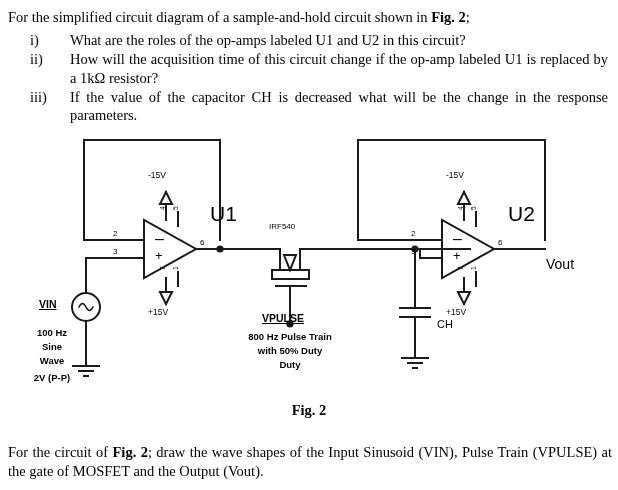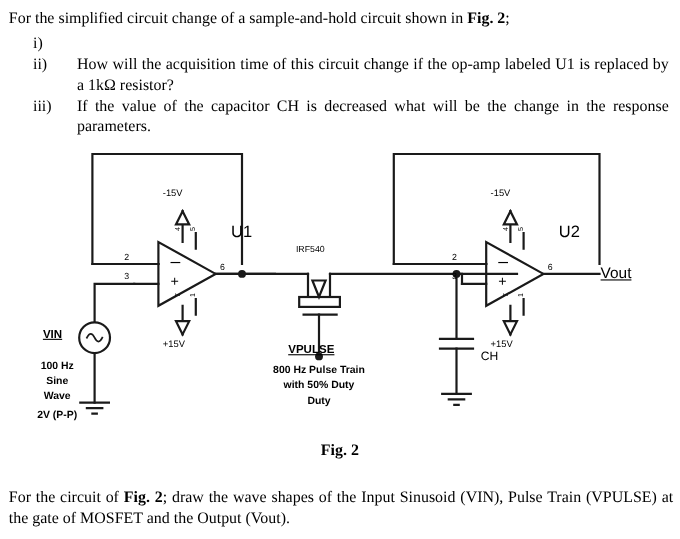--- a/index.html
+++ b/index.html
@@ -84,39 +84,40 @@
   .circuit svg { display: block; }
 
   .lbl {
     position: absolute;
     font-family: "Liberation Sans", sans-serif;
     white-space: nowrap;
     color: #000;
   }
   .lbl-rail   { font-size: 8.5px; }
   .lbl-pin    { font-size: 8px; }
-  .lbl-u      { font-size: 15px; }
+  .lbl-u      { font-size: 21px; }
   .lbl-part   { font-size: 8px; }
   .lbl-vout   { font-size: 14px; }
   .lbl-ch     { font-size: 11px; margin-top: 12px; }
   .lbl-src    { font-size: 10.5px; font-weight: bold; text-decoration: underline; }
   .lbl-srcsub { font-size: 9.5px; font-weight: bold; text-align: center; line-height: 1.32; }
 </style>
 </head>
 <body>
 
 <div class="page">
 
   <div class="intro">
-    <span>For the simplified circuit change of a sample-and-hold circuit shown in </span><b>Fig. 2</b><span>;</span>
+    <span>For the simplified circuit diagram of a sample-and-hold circuit shown in </span><b>Fig. 2</b><span>;</span>
   </div>
 
   <div class="qlist">
     <div class="qrow">
       <div class="qnum">i)</div>
+      <div class="qtext">What are the roles of the op-amps labeled U1 and U2 in this circuit?</div>
     </div>
     <div class="qrow">
       <div class="qnum">ii)</div>
       <div class="qtext">How will the acquisition time of this circuit change if the op-amp labeled U1 is replaced by a 1kΩ resistor?</div>
     </div>
     <div class="qrow">
       <div class="qnum">iii)</div>
       <div class="qtext">If the value of the capacitor CH is decreased what will be the change in the response parameters.</div>
     </div>
   </div>
@@ -247,21 +248,21 @@
     <div class="lbl lbl-pin" style="left:411px; top:121px;">3</div>
     <div class="lbl lbl-pin" style="left:498px; top:112px;">6</div>
     <div class="lbl lbl-u" style="left:508px; top:76px;">U2</div>
     <div class="lbl" style="left:453px; top:104px; font-size:16px; font-family:'Liberation Sans',sans-serif;">–</div>
     <div class="lbl" style="left:453px; top:122px; font-size:13px; font-family:'Liberation Sans',sans-serif;">+</div>
     <div class="lbl lbl-pin" style="left:457px; top:84px; transform:rotate(-90deg); transform-origin:left top; font-size:6.5px;">4</div>
     <div class="lbl lbl-pin" style="left:470px; top:84px; transform:rotate(-90deg); transform-origin:left top; font-size:6.5px;">5</div>
     <div class="lbl lbl-pin" style="left:457px; top:144px; transform:rotate(-90deg); transform-origin:left top; font-size:6.5px;">7</div>
     <div class="lbl lbl-pin" style="left:470px; top:144px; transform:rotate(-90deg); transform-origin:left top; font-size:6.5px;">1</div>
 
-    <div class="lbl lbl-vout" style="left:546px; top:114px;text-decoration:underline;">Vout</div>
+    <div class="lbl lbl-vout" style="left:546px; top:130px;">Vout</div>
 
     <div class="lbl lbl-part" style="left:269px; top:96px;">IRF540</div>
 
     <div class="lbl lbl-ch" style="left:437px; top:180px;">CH</div>
 
     <div class="lbl lbl-src" style="left:39px; top:172px;">VIN</div>
     <div class="lbl lbl-srcsub" style="left:22px; top:202px; width:60px;margin-top:44px;">2V (P-P)</div>
     <div class="lbl lbl-srcsub" style="left:22px; top:201px; width:60px;">100 Hz</div>
     <div class="lbl lbl-srcsub" style="left:22px; top:215px; width:60px;">Sine</div>
     <div class="lbl lbl-srcsub" style="left:22px; top:229px; width:60px;">Wave</div>

